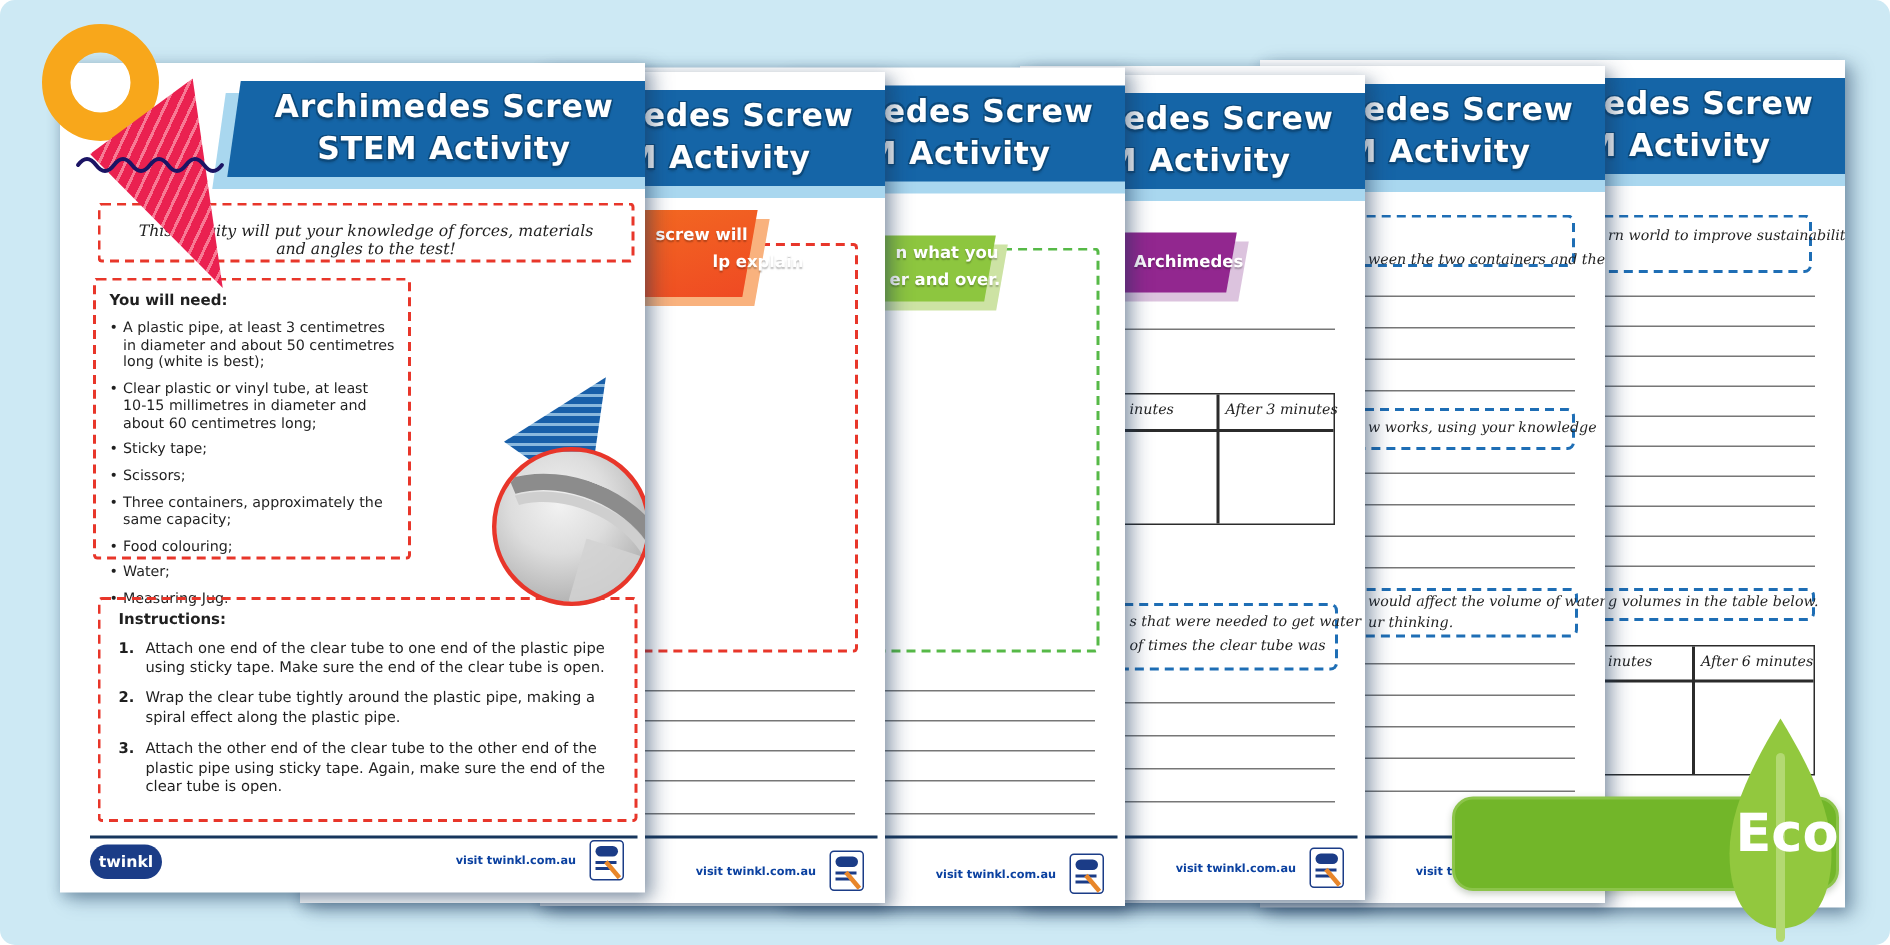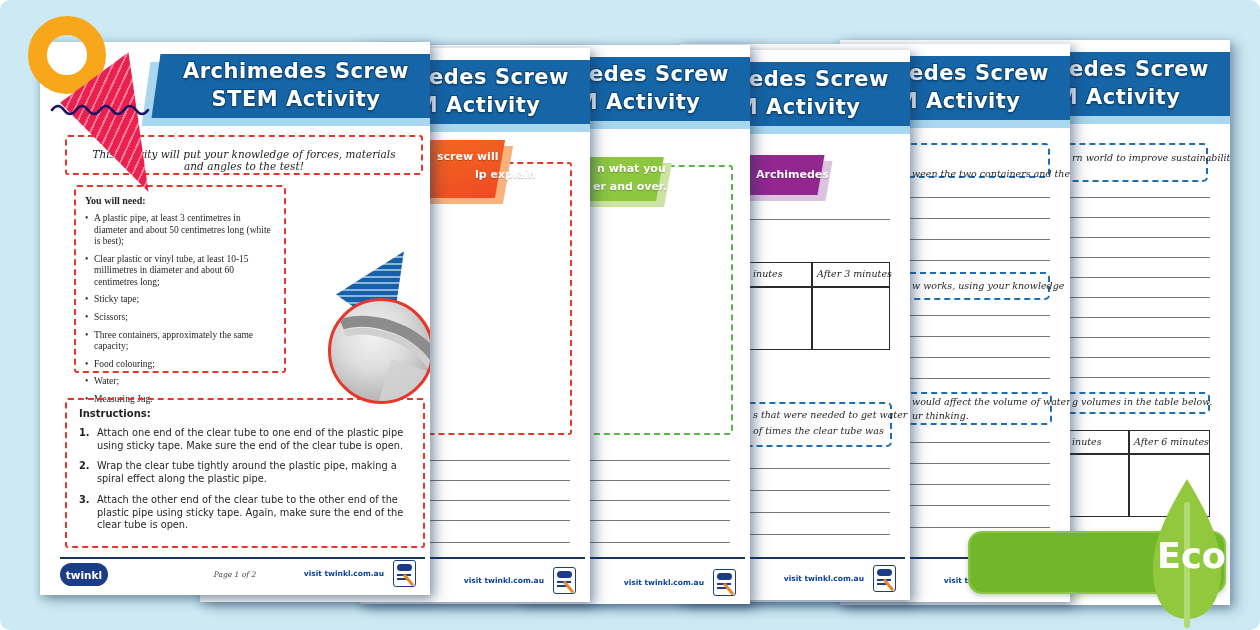--- a/index.html
+++ b/index.html
@@ -258,21 +258,21 @@
     <div class="banner"></div>
     <div class="banner-txt">
       <div>Archimedes Screw</div>
       <div>STEM Activity</div>
     </div>
 
     <div class="rbox" style="left:25px;top:93px;width:358px;height:40px;">
       <div class="hand" style="font-size:10.5px;text-align:center;padding:11px 16px 0 16px;">This activity will put your knowledge of forces, materials and angles to the test!</div>
     </div>
 
-    <div class="rbox" style="left:34px;top:143px;width:212px;height:188px;padding:8px 9px;font-family:Liberation Serif, serif;">
+    <div class="rbox" style="left:22px;top:143px;width:212px;height:188px;padding:8px 9px;">
       <div style="font-size:10px;font-weight:bold;margin-bottom:7px;color:#1f1f1f;">You will need:</div>
       <div class="need-list">
         <div class="bullet">
             <span class="dot">•</span>
             <span>A plastic pipe, at least 3 centimetres in diameter and about 50 centimetres long (white is best);</span>
           </div>
         <div class="bullet">
             <span class="dot">•</span>
             <span>Clear plastic or vinyl tube, at least 10-15 millimetres in diameter and about 60 centimetres long;</span>
           </div>
@@ -323,21 +323,20 @@
     <div class="photo">
       <div class="tube1"></div>
       <div class="tube2"></div>
       <div class="wedge"></div>
     </div>
 
     <div class="nline" style="top:515px;"></div>
     <div class="cloud" style="left:20px;bottom:9px;width:48px;height:23px;font-size:10.5px;">
         <span>twinkl</span>
       </div>
-    <div class="hand" style="position:absolute;left:0;right:0;bottom:16px;text-align:center;font-size:7.5px;color:#444;">Page 1 of 2</div>
     <span class="visit" style="right:46px;bottom:17px;">visit twinkl.com.au</span>
     <div class="minibadge" style="right:14px;bottom:8px;">
       <div class="mc"></div>
         <div class="l1"></div>
         <div class="l2"></div>
         <div class="pen"></div>
     </div>
   </div>
 
   <div class="ring"></div>

